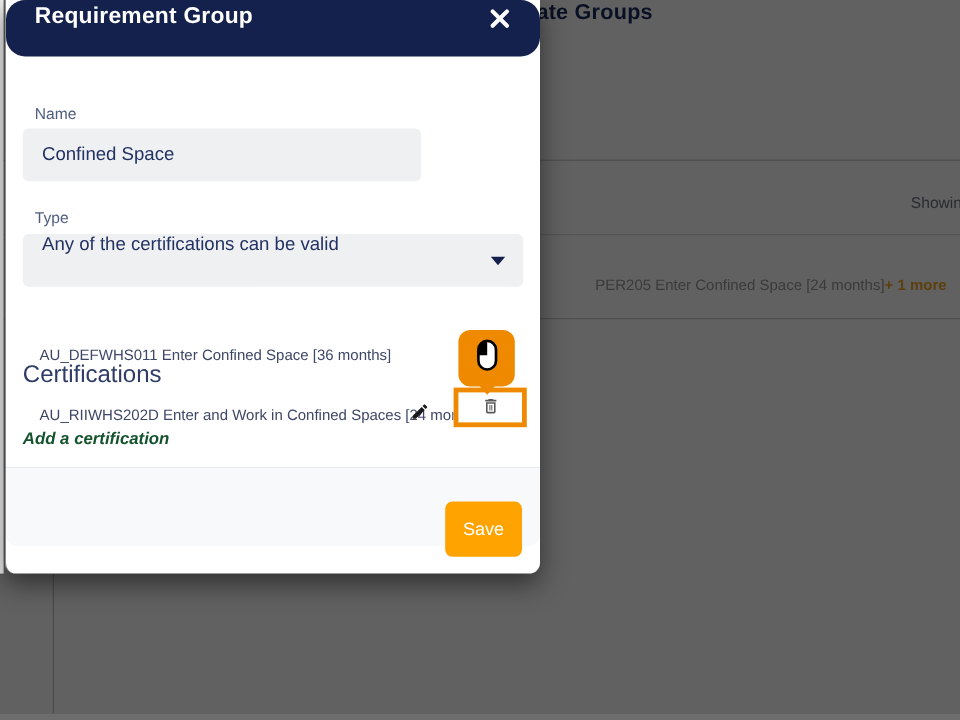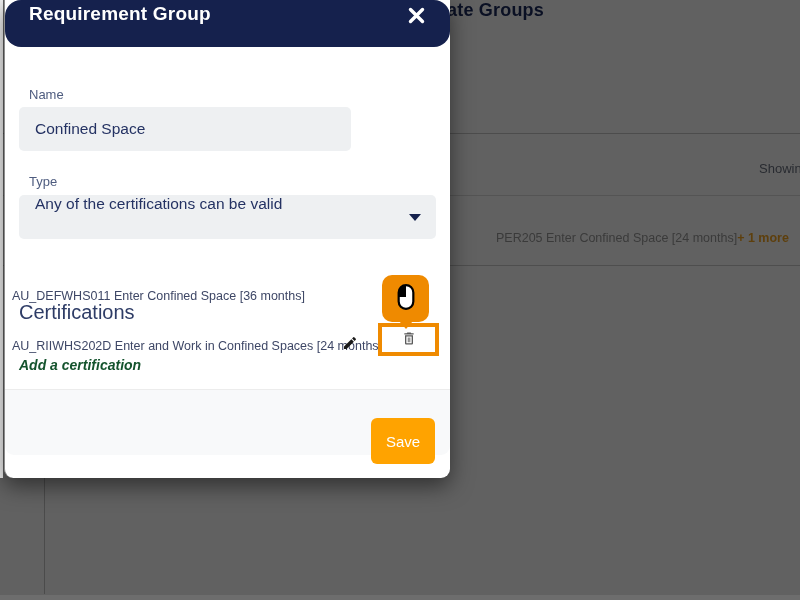--- a/index.html
+++ b/index.html
@@ -80,21 +80,21 @@
     position: absolute; right: 15px; top: 19px;
     width: 0; height: 0;
     border-left: 6px solid transparent; border-right: 6px solid transparent;
     border-top: 7px solid #15214d;
   }
   .certs-label {
     position: absolute; left: 14px; top: 257px;
     font-size: 20px; color: #2e3c66; white-space: nowrap; margin-top: 44px;
   }
   .cert-row {
-    position: absolute; left: 7px; height: 25px;
+    position: absolute; left: 28px; height: 25px;
     font-size: 12.5px; color: #3e4766; white-space: nowrap;
     display: flex; align-items: center; text-align: right;
   }
   .cert-row-0 { top: 283px; }
   .cert-row-1 { top: 308px; }
   .cert-row-2 { top: 333px; }
   .icon-btn {
     position: absolute; background: transparent; border: none; cursor: pointer;
     display: flex; align-items: center; justify-content: center; padding: 0;
   }

